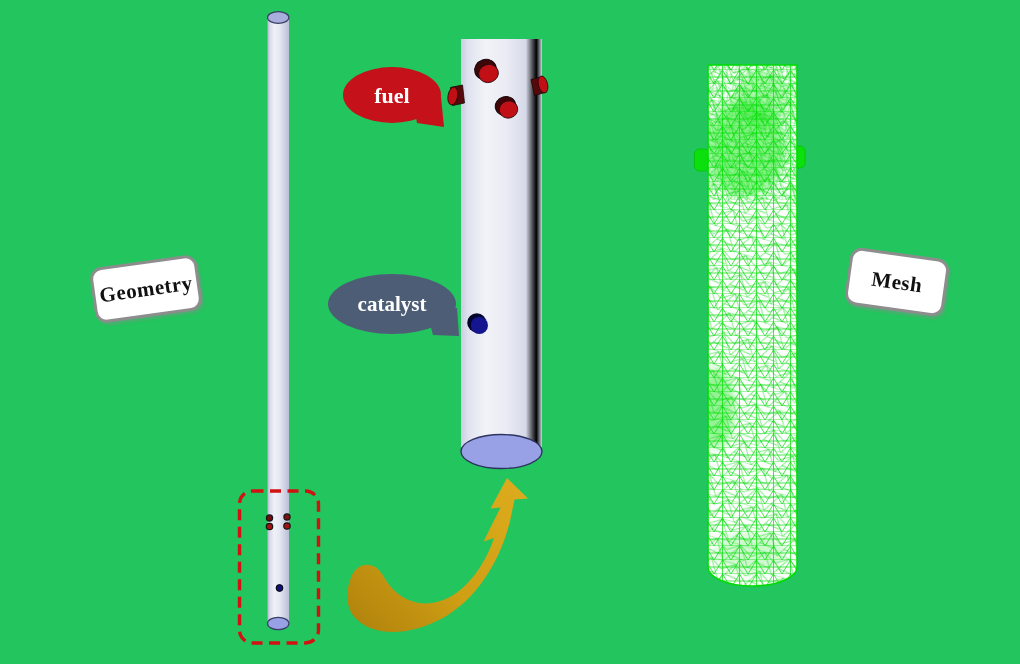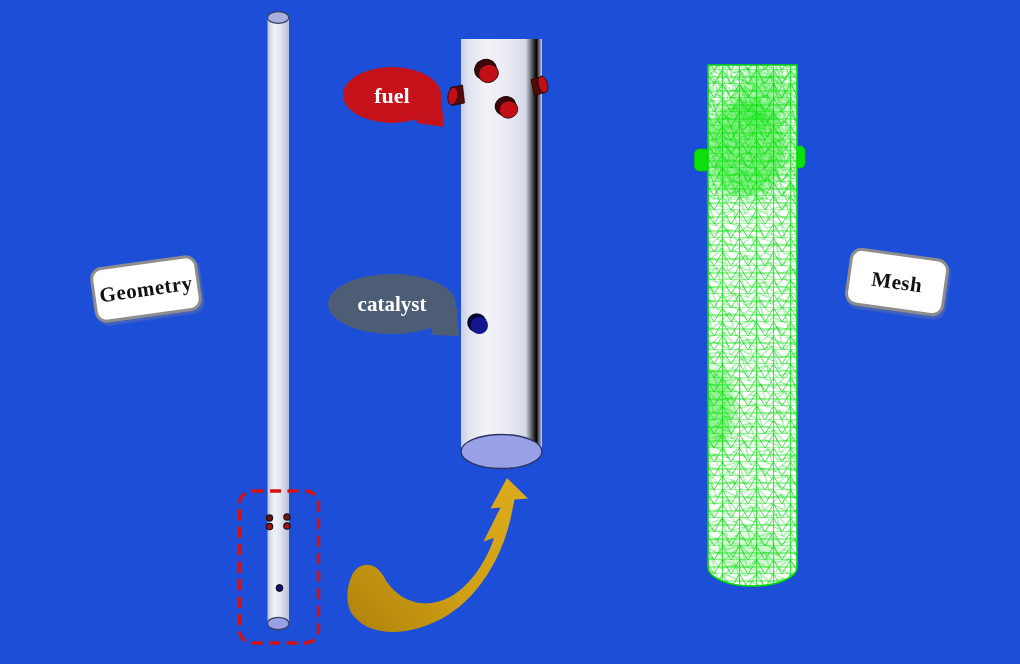--- a/index.html
+++ b/index.html
@@ -1,17 +1,17 @@
 <!DOCTYPE html>
 <html><head>
 <meta charset="utf-8">
 <style>
   html,body{margin:0;padding:0;background:#ffffff;}
   #stage{
-    position:relative;width:1020px;height:664px;background:#1d4ed8;
+    position:relative;width:1020px;height:664px;background:#22c55e;
     overflow:hidden;font-family:"Liberation Serif", serif;
   }
   #scene{position:absolute;left:0;top:0;}
   .tag-box{
     position:absolute;display:flex;align-items:center;justify-content:center;
     background:#ffffff;border:3px solid #8d8d8d;border-radius:12px;
     box-shadow:2px 3px 2px rgba(140,140,140,0.35);
     font-weight:bold;font-size:21px;color:#111;letter-spacing:0.5px;
   }
   #geo-box{left:92px;top:261px;width:102px;height:50px;transform:rotate(-8deg);}

